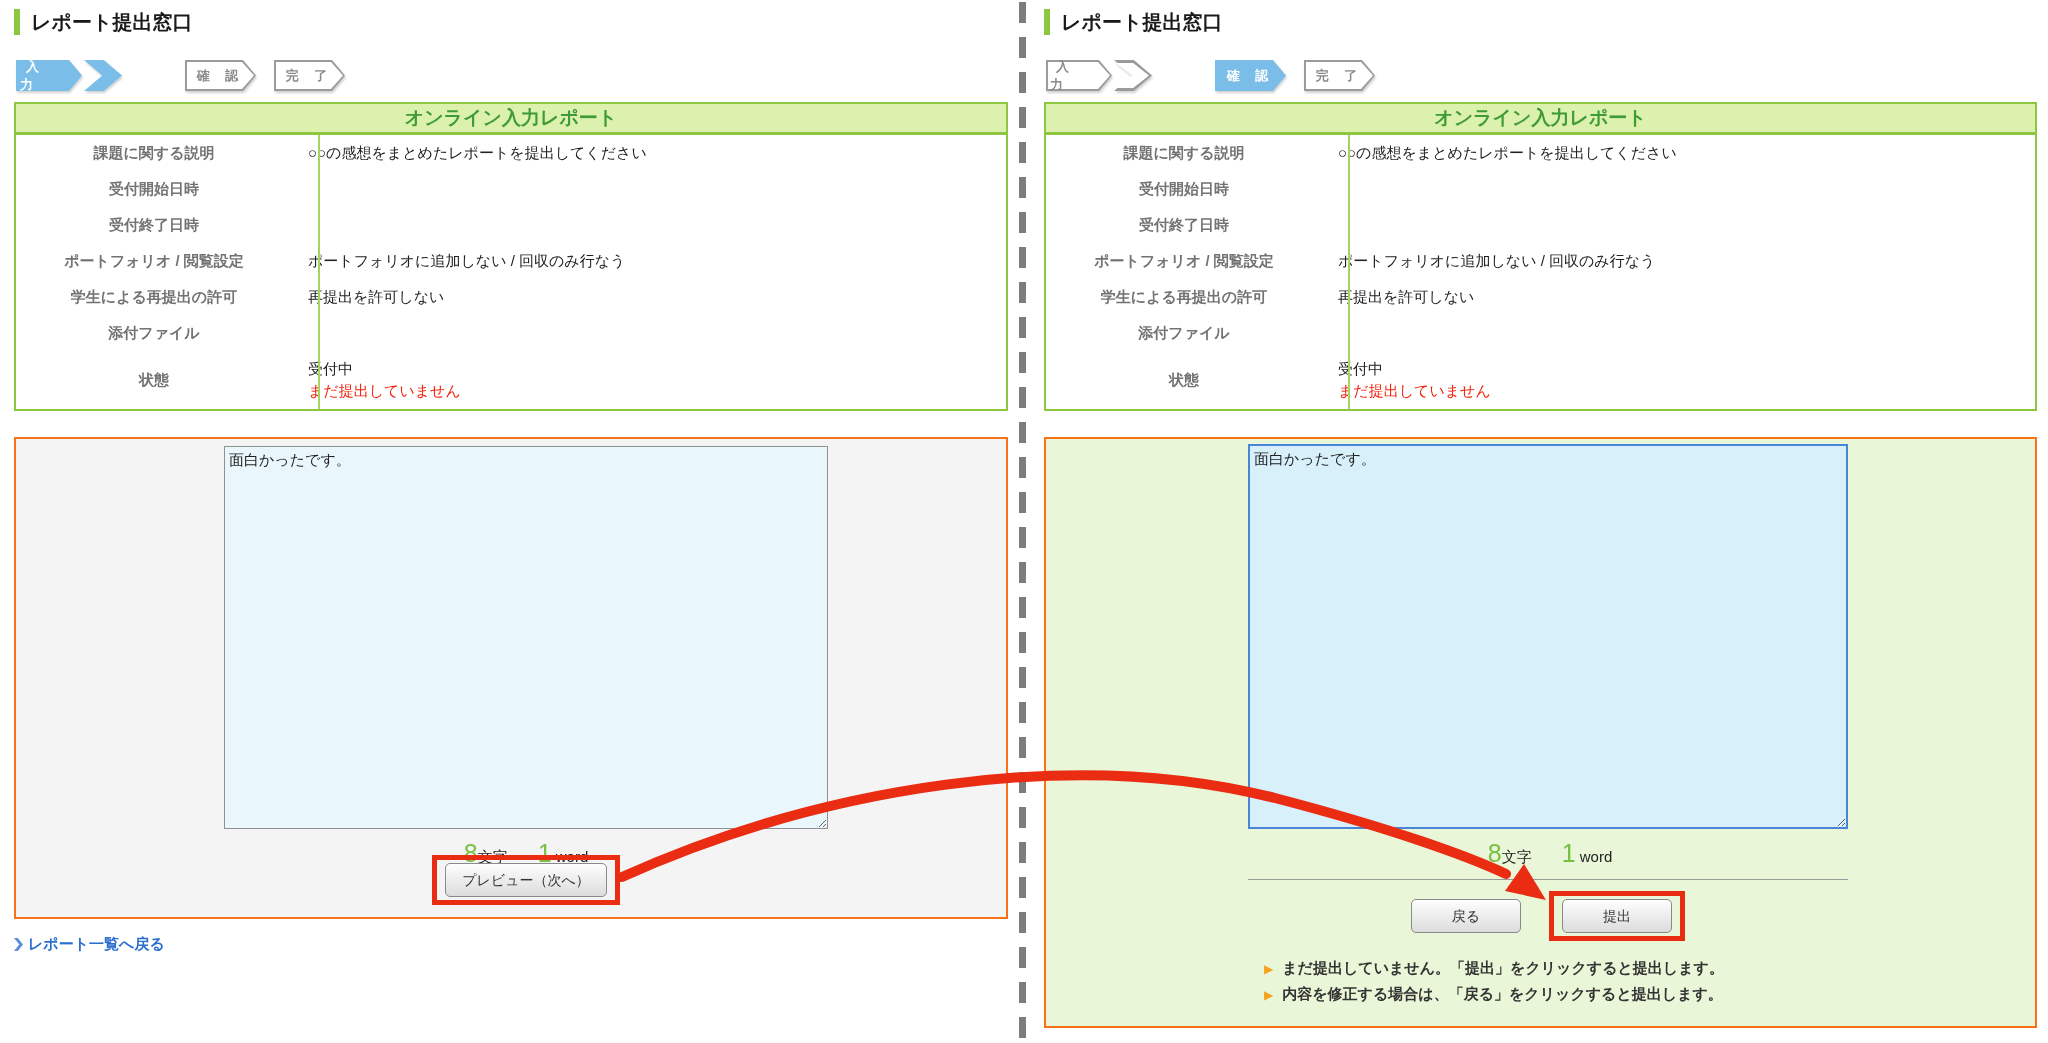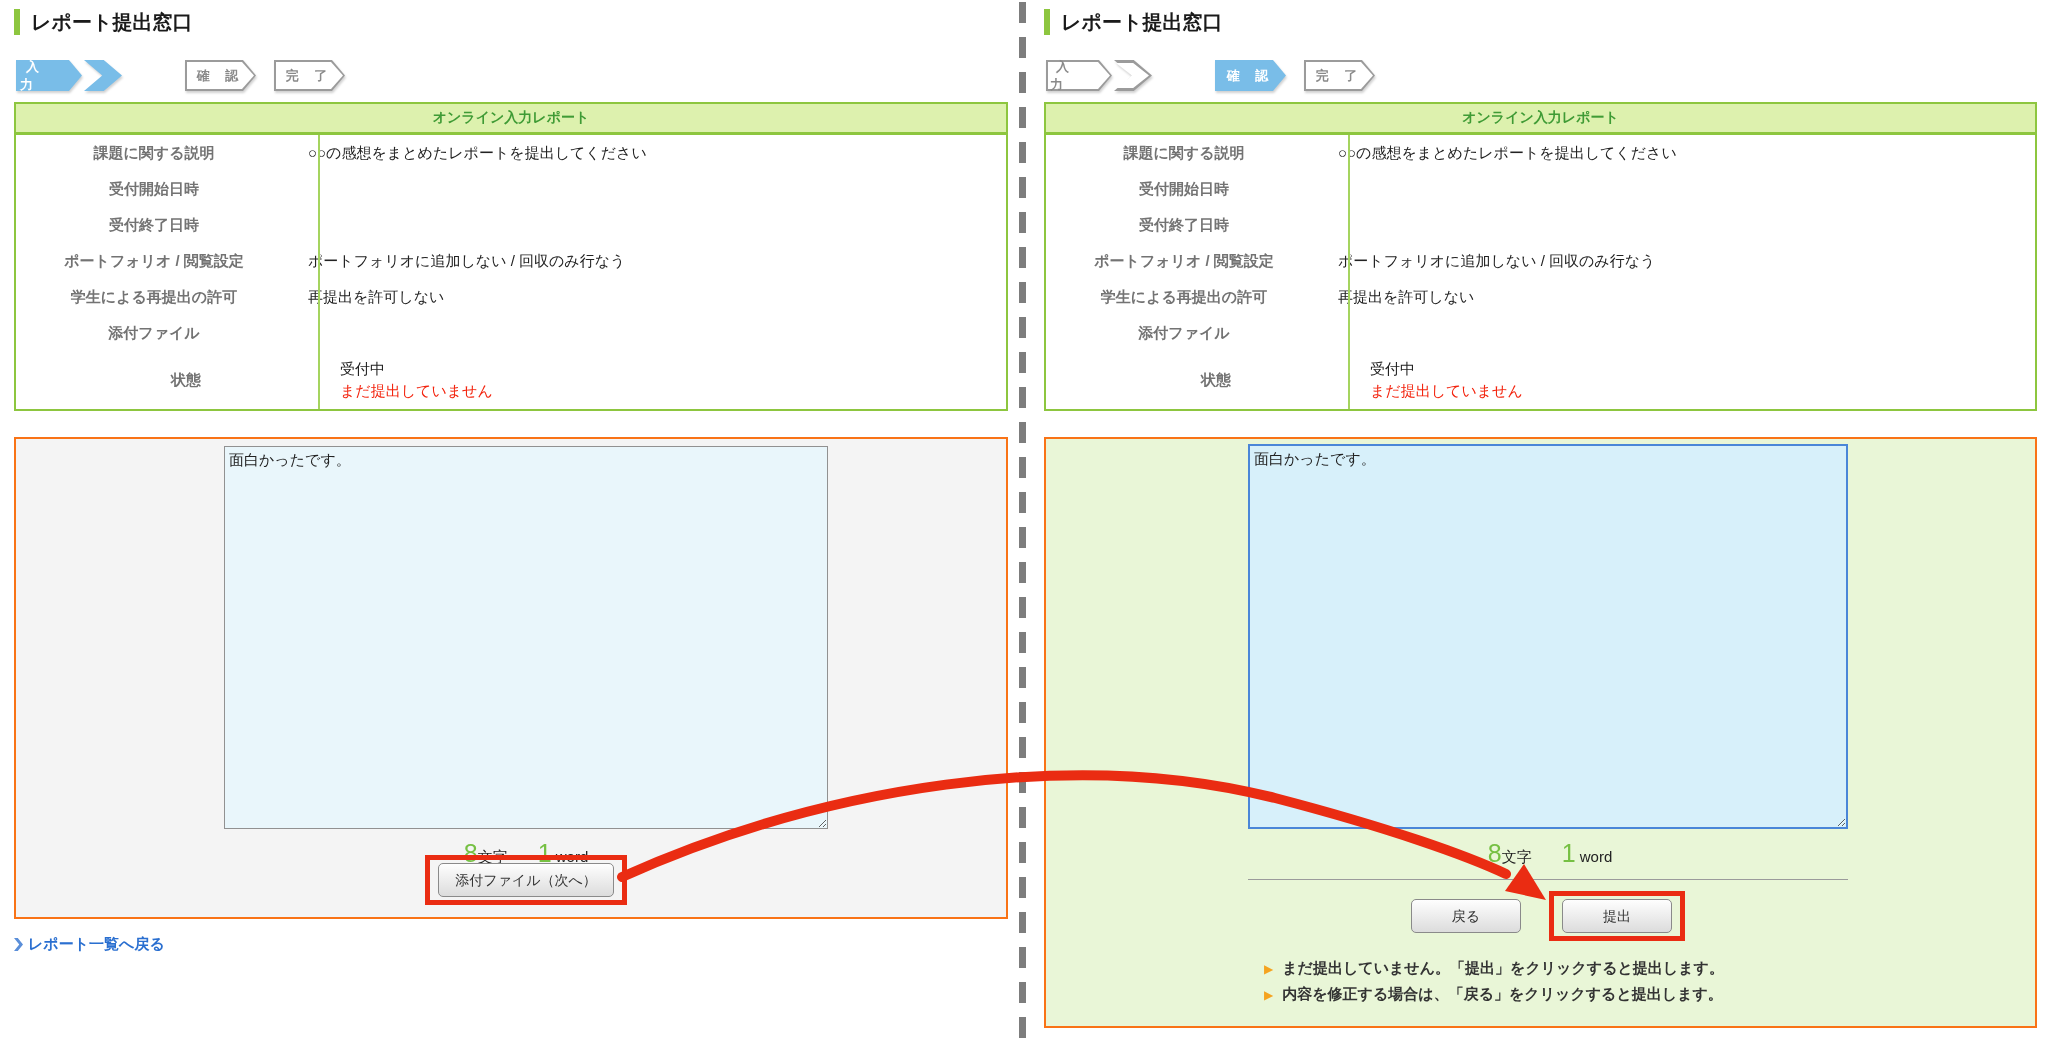--- a/index.html
+++ b/index.html
@@ -29,25 +29,25 @@
   .chev { width:38px; }
   .chev .shape-outer { clip-path:polygon(0 0, 52% 0, 100% 50%, 52% 100%, 0 100%, 48% 50%); background:#79bde8; }
   .chev.outlined .shape-outer { background:#9b9b9b; }
   .chev.outlined .shape-inner { left:2px; top:3px; width:calc(100% - 5px); height:calc(100% - 6px);
     clip-path:polygon(0 0, 52% 0, 100% 50%, 52% 100%, 0 100%, 48% 50%); }
 
   
   .report-table { margin-top:11px; border:2px solid #8dc63f; background:#ffffff; }
   .rt-header { height:31px; background:#ddf1ae; border-bottom:3px solid #8dc63f;
     display:flex; align-items:center; justify-content:center;
-    color:#3f9b35; font-size:14px; font-weight:bold; }
+    color:#3f9b35; font-size:19px; font-weight:bold; }
   .rt-body { position:relative; }
   .rt-col-divider { position:absolute; left:302px; top:0; bottom:0; width:2px; background:#a5d45f; }
   .rt-row { display:flex; align-items:center; height:36px; }
-  .rt-row.tall { height:58px;padding-left:32px; }
+  .rt-row.tall { height:58px; }
   .rt-label { width:276px; text-align:center; font-size:15px; font-weight:bold; color:#737373; }
   .rt-value { flex:1; padding-left:16px; font-size:15px; color:#222; }
   .status-line1 { display:block; line-height:22px; }
   .status-line2 { display:block; line-height:22px; color:#f3230d; }
 
   
   .entry-box { position:relative; margin-top:26px; border:2px solid #f97316; }
   .entry-box.gray  { height:482px; background:#f4f4f4; }
   .entry-box.green { height:591px; background:#e9f6d7; }
   .report-textarea { position:absolute; display:block; font-family:"Liberation Sans","DejaVu Sans",sans-serif;
@@ -160,21 +160,21 @@
     </div>
   </div>
 
   <div class="entry-box gray">
     <textarea class="report-textarea" style="">面白かったです。</textarea>
     <div class="counter">
       <span class="cnt-num">8</span><span class="cnt-unit">文字</span><span class="cnt-num second">1</span><span class="cnt-unit"> word</span>
     </div>
     <div class="preview-wrap">
       <span class="red-frame">
-        <button class="btn">添付ファイル（次へ）</button>
+        <button class="btn">プレビュー（次へ）</button>
       </span>
     </div>
   </div>
 
   <div class="back-link-row">
     <a class="back-link">
       <span class="link-chevron"></span>
       <span>レポート一覧へ戻る</span>
     </a>
   </div>

